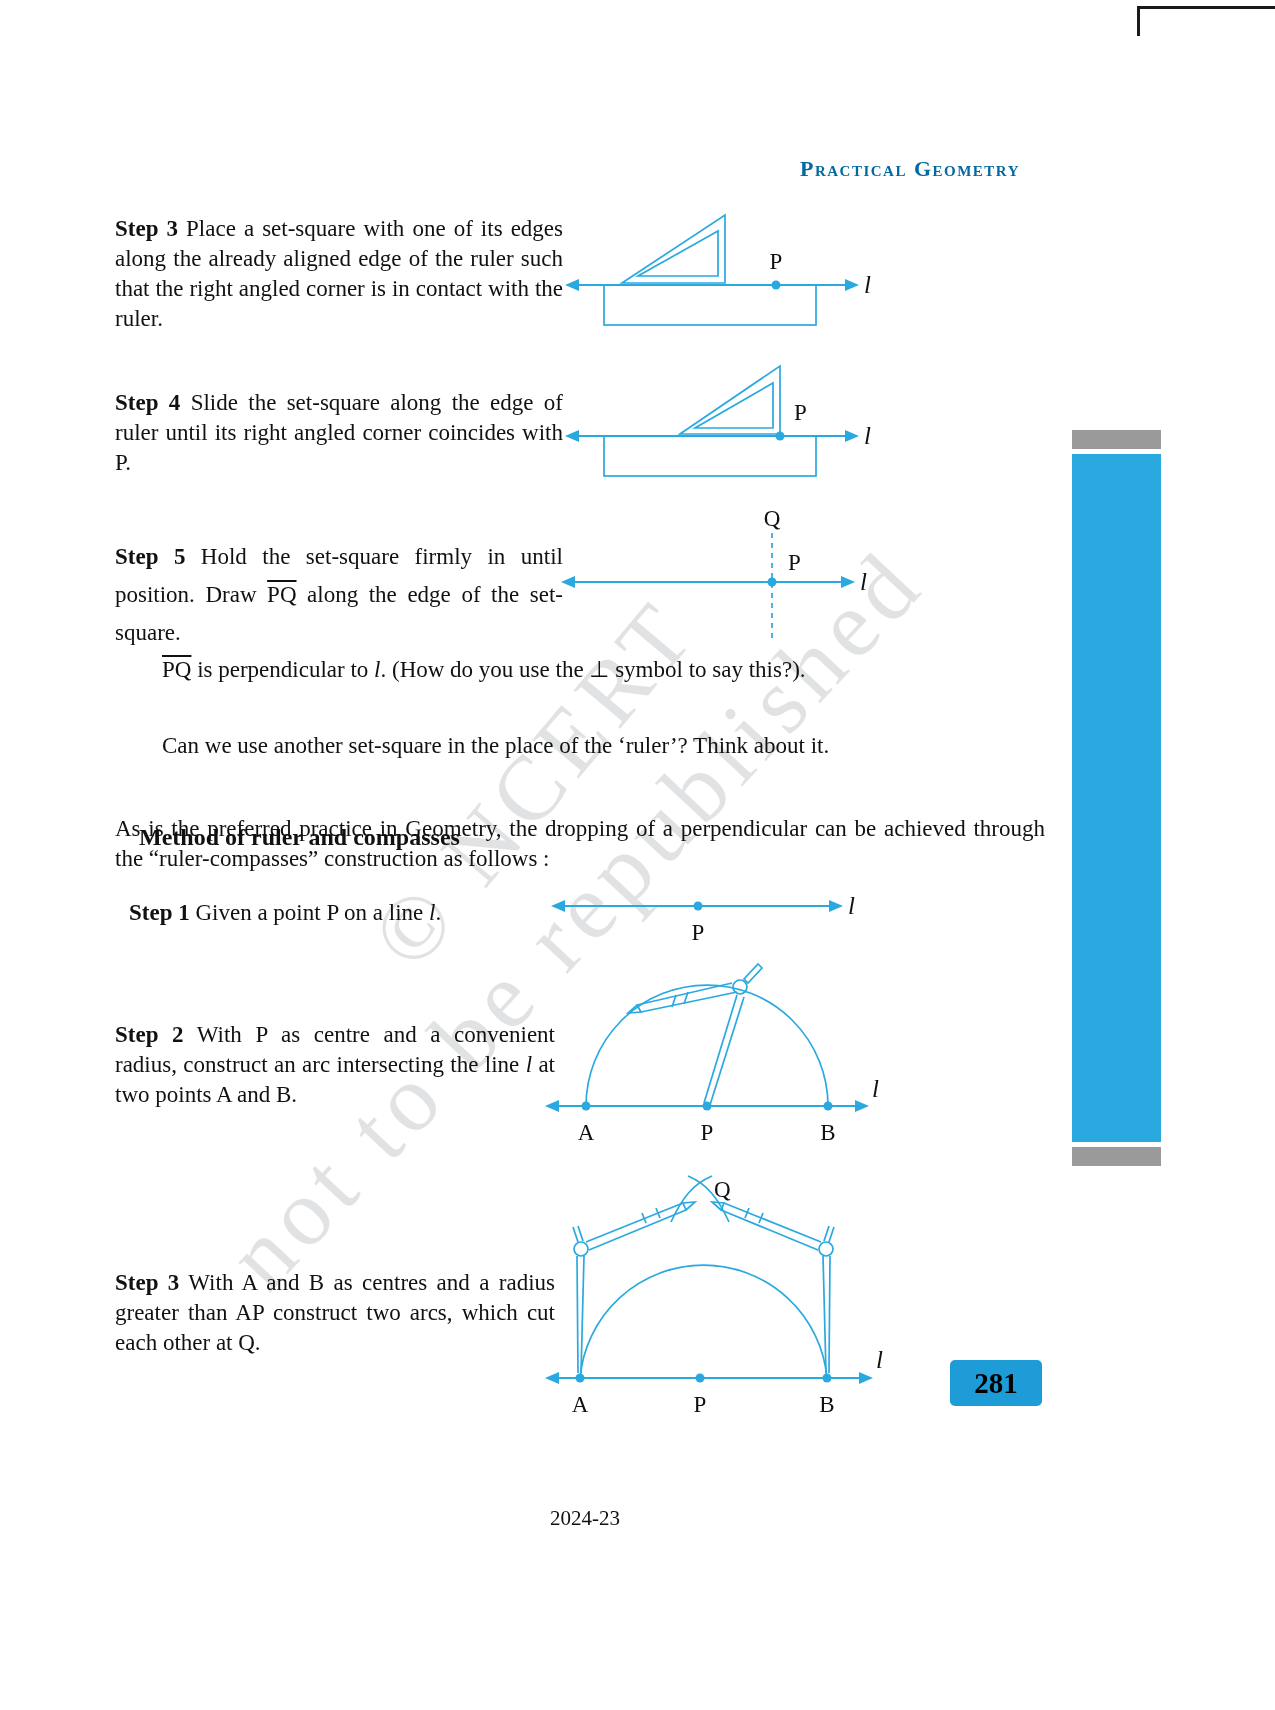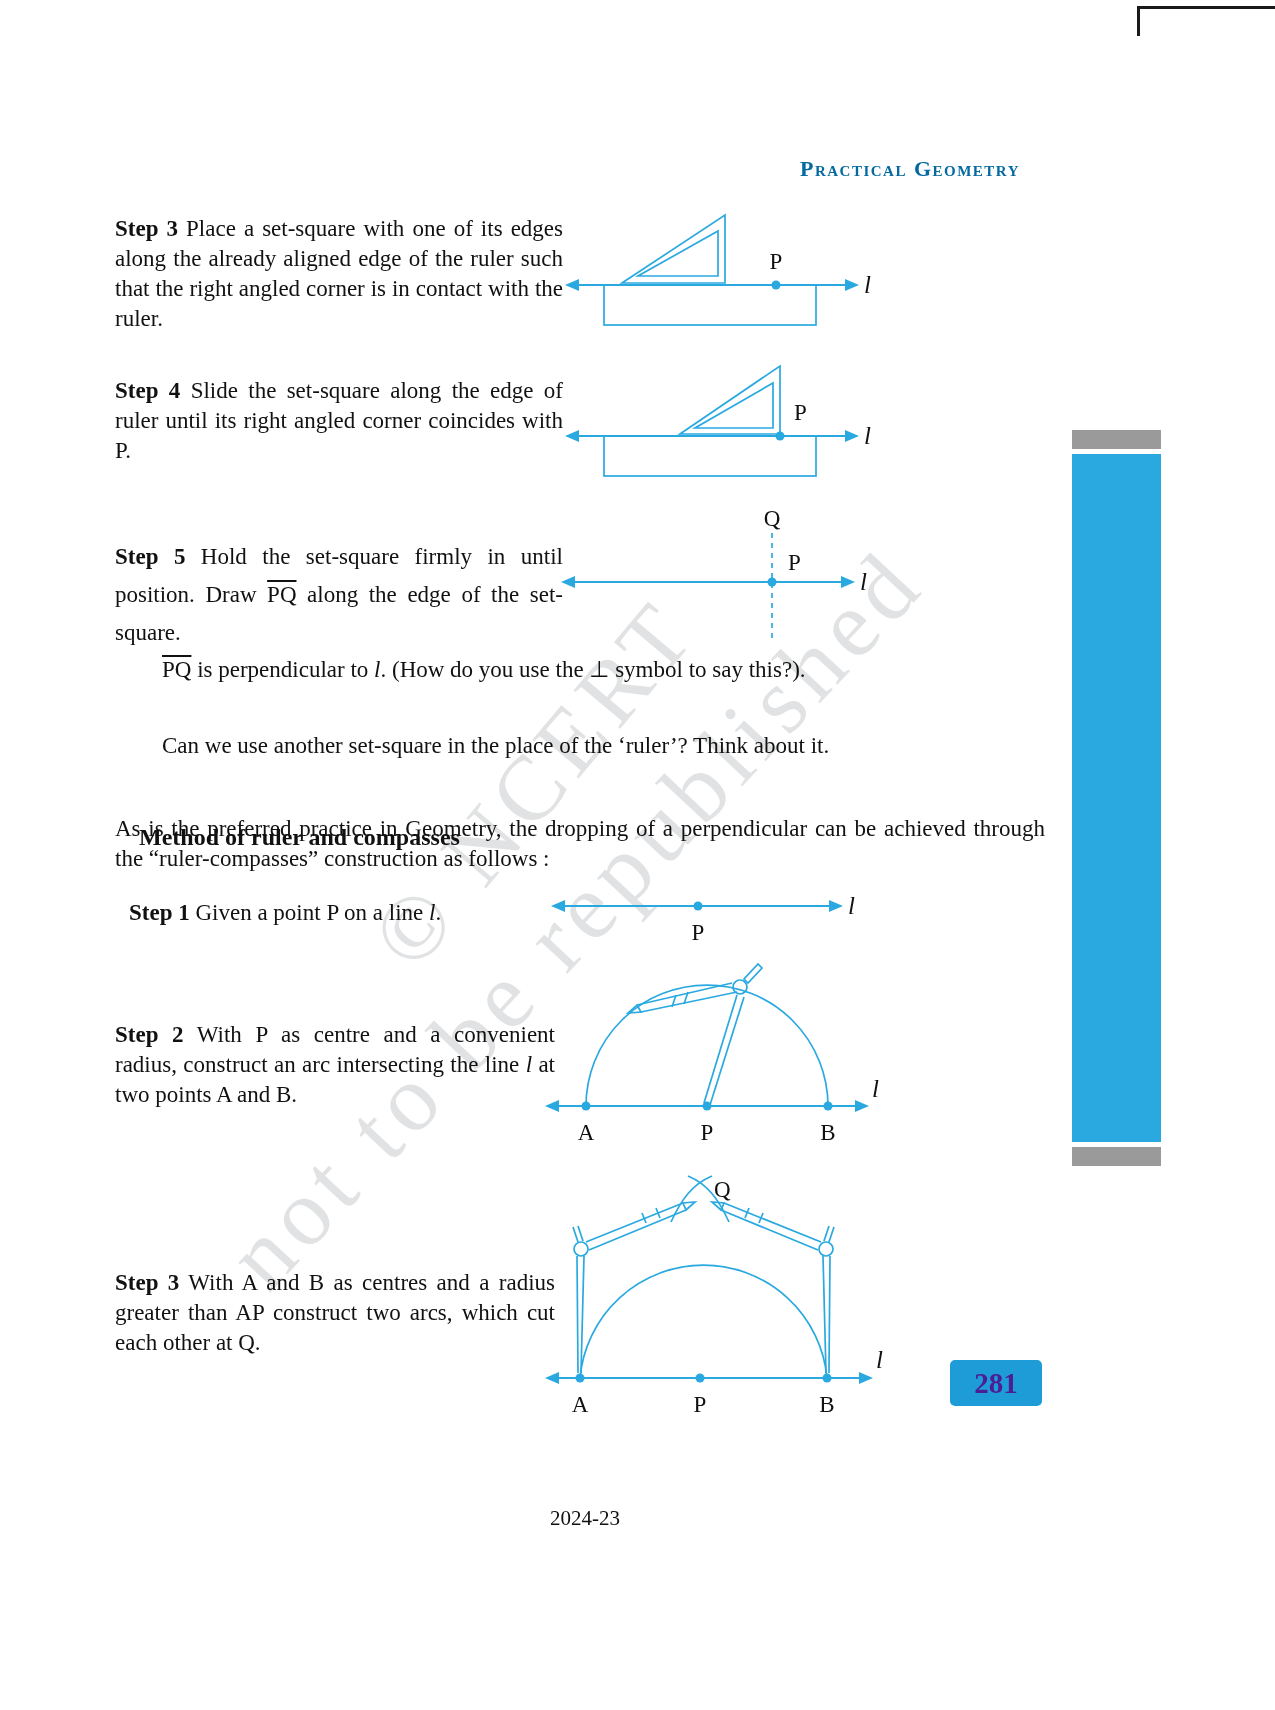--- a/index.html
+++ b/index.html
@@ -17,21 +17,21 @@
   .sb { position:absolute; left:1072px; width:89px; }
   .sb-gray { background:#9a9a9a; height:19px; }
   .sb-blue { background:#2aa9e0; top:454px; height:688px; }
   .tb { position:absolute; font-size:23px; line-height:30px; text-align:justify; }
   .tb b { font-weight:700; }
   .ov { text-decoration:overline; }
   .it { font-style:italic; }
   .wide { line-height:38px; }
   .head2 { position:absolute; left:115px; top:824px; font-size:24px; font-weight:700;margin-left:24px; }
   .pagenum { position:absolute; left:950px; top:1360px; width:92px; height:46px; background:#1e9cd8;
-             border-radius:5px; color:#4c1d95; font-weight:700; font-size:29px;
+             border-radius:5px; color:#000000; font-weight:700; font-size:29px;
              display:flex; align-items:center; justify-content:center; }
   .footer-year { position:absolute; top:1506px; left:0; width:1170px; text-align:center; font-size:21px; }
   .diag { position:absolute; }
   .dl  { stroke:#2aa9e0; stroke-width:2; fill:none; }
   .thin{ stroke-width:1.7; }
   .df  { fill:#2aa9e0; stroke:none; }
   .dt  { font-family:"Liberation Serif",serif; font-size:23px; fill:#111; }
   .dti { font-family:"Liberation Serif",serif; font-size:25px; font-style:italic; fill:#111; }
   .dash{ stroke-dasharray:5 5; }
 </style>
@@ -64,21 +64,21 @@
     </g>
     <rect class="dl thin" x="44" y="82" width="212" height="40"></rect>
     <g>
       <polygon class="dl thin" points="62,80 165,80 165,12"></polygon>
       <polygon class="dl thin" points="78,73 158,73 158,28"></polygon>
     </g>
     <text class="dt" x="216" y="66" text-anchor="middle">P</text>
     <text class="dti" x="304" y="90">l</text>
   </svg>
 
-  <p class="tb" style="left:115px; top:376px; width:448px;">
+  <p class="tb" style="left:115px; top:388px; width:448px;">
     <b>Step 4</b><span> Slide the set-square along the edge of ruler until its right angled corner coincides with P.</span>
   </p>
 
   <svg class="diag" style="left:560px; top:358px;" width="325" height="128" viewBox="0 0 325 128">
     <g>
       <line class="dl" x1="14" y1="78" x2="288" y2="78"></line>
       <polygon class="df" points="5,78 19,72 19,84"></polygon>
       <polygon class="df" points="299,78 285,72 285,84"></polygon>
       <circle class="df" cx="220" cy="78" r="4.5"></circle>
     </g>

